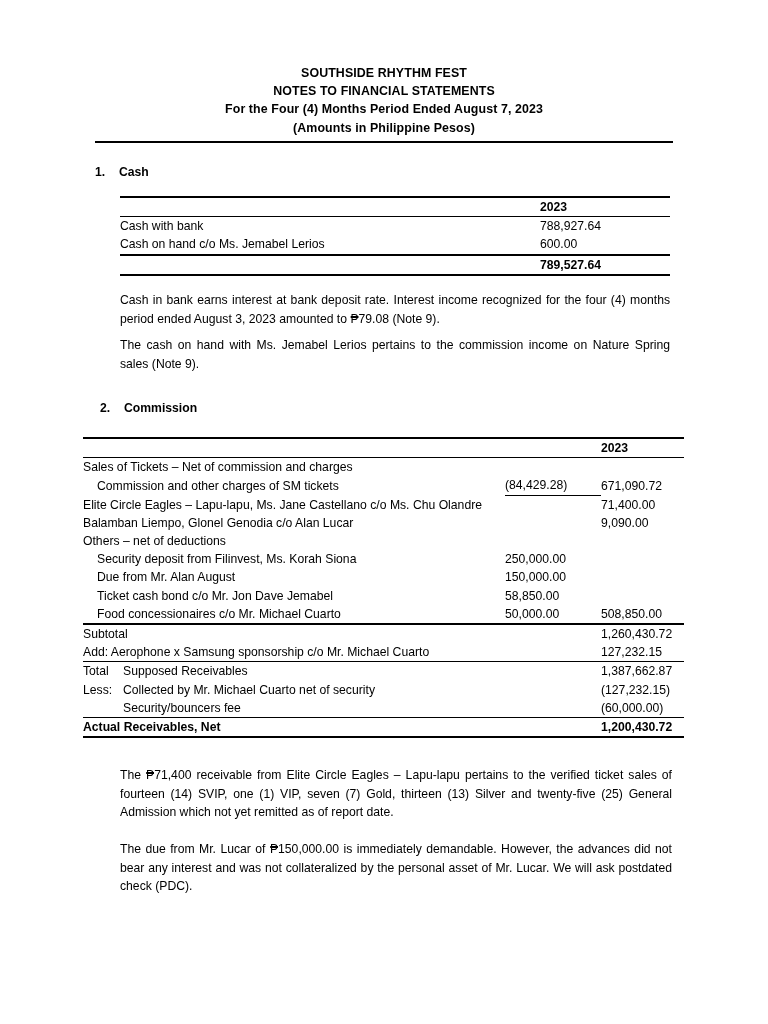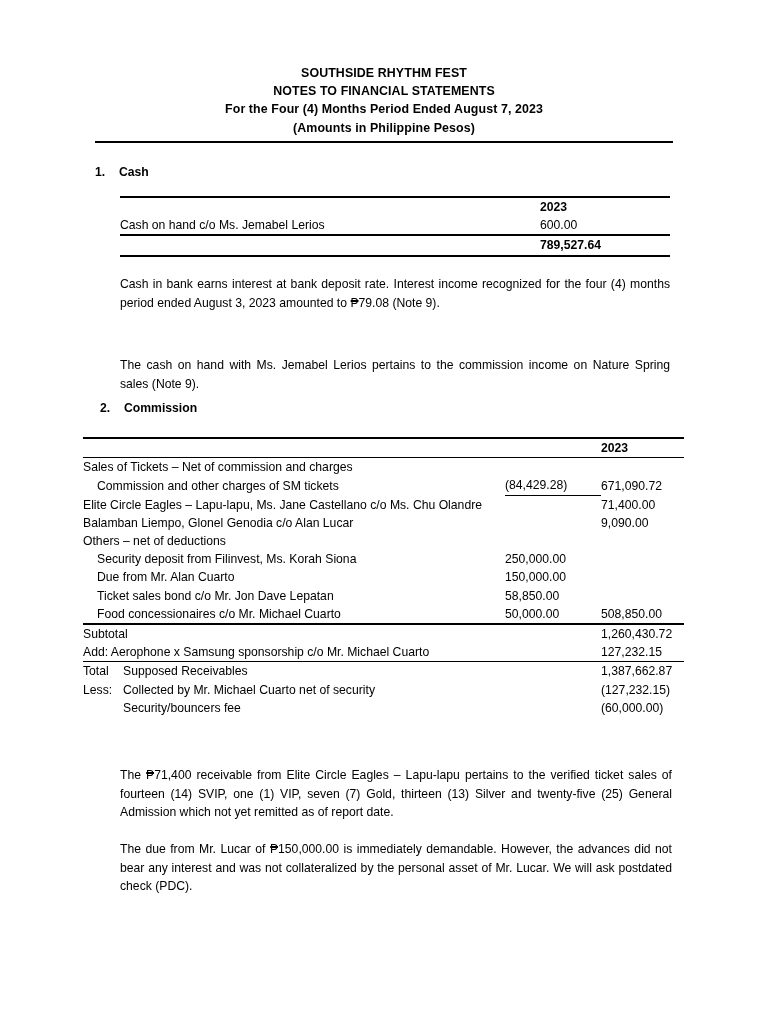--- a/index.html
+++ b/index.html
@@ -120,34 +120,38 @@
   <table class="fin" style="left:120px; top:196px; width:550px;">
     <colgroup>
         <col style="width:420px">
         <col style="width:130px">
       </colgroup>
     <tbody>
       <tr class="rule-top-thick">
         <td class="lbl"></td>
         <td class="num-cell b">2023</td>
       </tr>
+      <tr class="rule-top-thin">
+        <td class="lbl">Cash with bank</td>
+        <td class="num-cell">788,927.64</td>
+      </tr>
       <tr>
         <td class="lbl">Cash on hand c/o Ms. Jemabel  Lerios</td>
         <td class="num-cell">600.00</td>
       </tr>
       <tr class="rule-top-thick rule-bot-thick">
         <td class="lbl"></td>
         <td class="num-cell b">789,527.64</td>
       </tr>
     </tbody>
   </table>
 
-  <div class="para" style="left:120px; top:275px; width:550px;">Cash in bank earns interest at bank deposit rate. Interest income recognized for the four (4) months period ended August 3, 2023 amounted to ₱79.08 (Note 9).</div>
-
-  <div class="para" style="left:120px; top:356px; width:550px;">The cash on hand with Ms. Jemabel Lerios pertains to the commission income on Nature Spring sales (Note 9).</div>
+  <div class="para" style="left:120px; top:291px; width:550px;">Cash in bank earns interest at bank deposit rate. Interest income recognized for the four (4) months period ended August 3, 2023 amounted to ₱79.08 (Note 9).</div>
+
+  <div class="para" style="left:120px; top:336px; width:550px;">The cash on hand with Ms. Jemabel Lerios pertains to the commission income on Nature Spring sales (Note 9).</div>
 
   <div class="note-heading" style="left:100px; top:400px;">
     <span class="num">2.</span><span>Commission</span>
   </div>
 
   <table class="fin" style="left:83px; top:437px; width:601px;">
     <colgroup>
       <col style="width:40px">
       <col style="width:382px">
       <col style="width:96px">
@@ -186,26 +190,26 @@
         <td colspan="2" class="lbl">Others – net of deductions</td>
         <td class="num-cell"></td>
         <td class="num-cell"></td>
       </tr>
       <tr>
         <td colspan="2" class="lbl ind1">Security deposit from Filinvest, Ms. Korah Siona</td>
         <td class="num-cell">250,000.00</td>
         <td class="num-cell"></td>
       </tr>
       <tr>
-        <td colspan="2" class="lbl ind1">Due from Mr. Alan Cuarto</td>
+        <td colspan="2" class="lbl ind1">Due from Mr. Alan August</td>
         <td class="num-cell">150,000.00</td>
         <td class="num-cell"></td>
       </tr>
       <tr>
-        <td colspan="2" class="lbl ind1">Ticket sales bond c/o Mr. Jon Dave Lepatan</td>
+        <td colspan="2" class="lbl ind1">Ticket cash bond c/o Mr. Jon Dave Jemabel</td>
         <td class="num-cell">58,850.00</td>
         <td class="num-cell"></td>
       </tr>
       <tr>
         <td colspan="2" class="lbl ind1">Food concessionaires c/o Mr. Michael Cuarto</td>
         <td class="num-cell">50,000.00</td>
         <td class="num-cell">508,850.00</td>
       </tr>
 
       <tr class="rule-top-thick">
@@ -231,20 +235,25 @@
         <td class="num-cell"></td>
         <td class="num-cell">(127,232.15)</td>
       </tr>
       <tr>
         <td class="lbl"></td>
         <td class="lbl">Security/bouncers fee</td>
         <td class="num-cell"></td>
         <td class="num-cell">(60,000.00)</td>
       </tr>
 
+      <tr class="rule-top-thin rule-bot-thick">
+        <td colspan="2" class="lbl b">Actual Receivables, Net</td>
+        <td class="num-cell"></td>
+        <td class="num-cell b">1,200,430.72</td>
+      </tr>
     </tbody>
   </table>
 
   <div class="para" style="left:120px; top:766px; width:552px;">The ₱71,400 receivable from Elite Circle Eagles – Lapu-lapu pertains to the verified ticket sales of fourteen (14) SVIP, one (1) VIP, seven (7) Gold, thirteen (13) Silver and twenty-five (25) General Admission which not yet remitted as of report date.</div>
 
   <div class="para" style="left:120px; top:840px; width:552px;">The due from Mr. Lucar of ₱150,000.00 is immediately demandable. However, the advances did not bear any interest and was not collateralized by the personal asset of Mr. Lucar. We will ask postdated check (PDC).</div>
 
 </div>
 
 </body></html>

